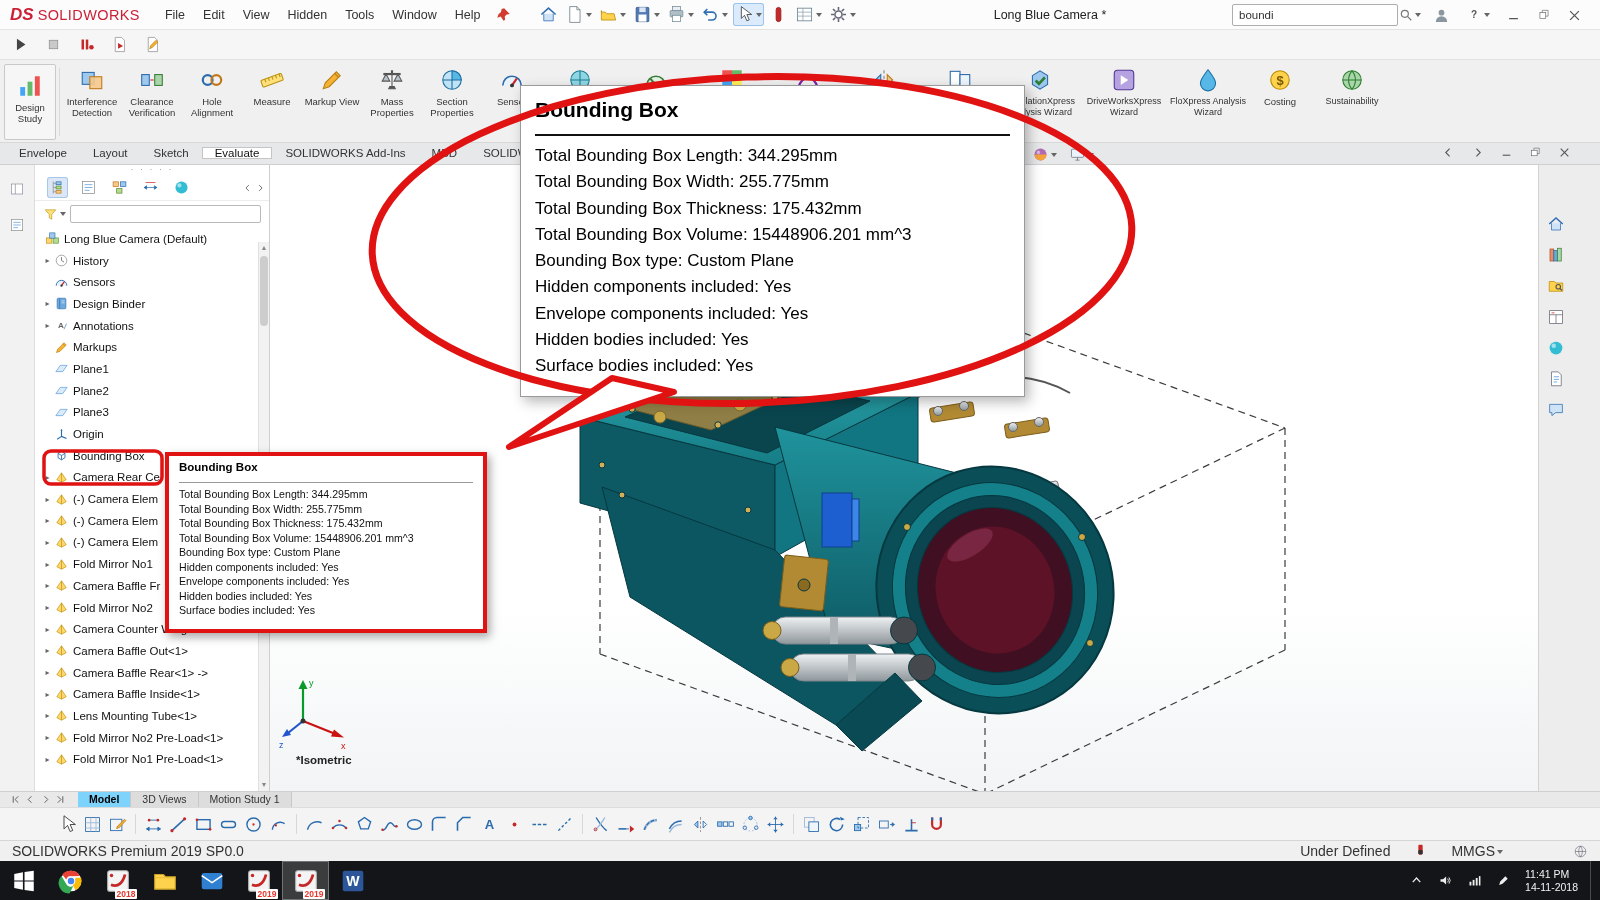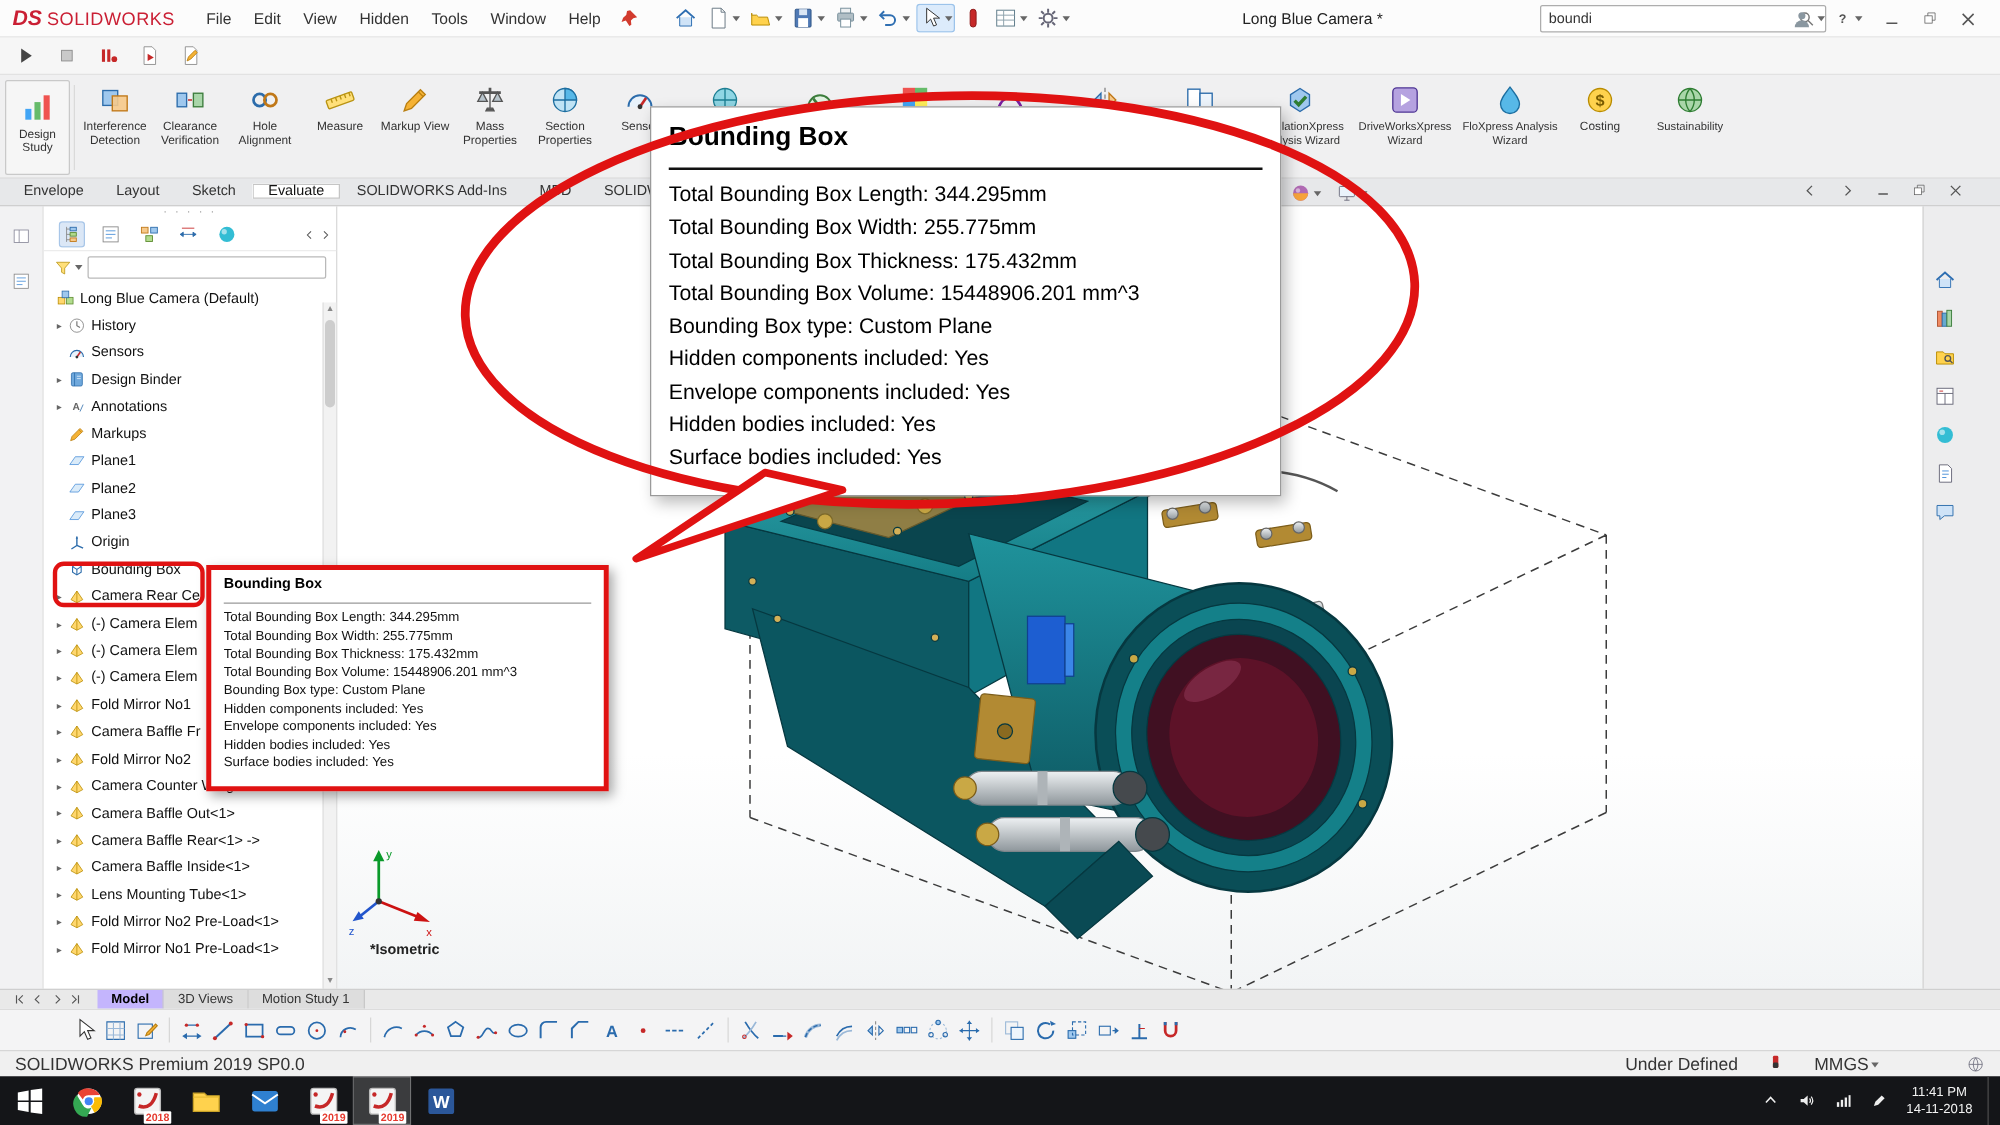--- a/index.html
+++ b/index.html
@@ -10,21 +10,21 @@
 #titlebar{position:absolute;left:0;top:0;width:1600px;height:30px;background:#fcfcfc;border-bottom:1px solid #e4e4e4;display:flex;align-items:center;z-index:30}
 #logo{display:flex;align-items:baseline;gap:4px;padding:0 16px 0 10px}
 #brand-short{color:#ca1f34;font-weight:bold;font-style:italic;font-size:17px}
 #brand{color:#ca1f34;font-weight:normal;font-size:14.5px;letter-spacing:.4px}
 #menus{display:flex;align-items:center}
 .menu-item{padding:0 9px;font-size:12.5px;color:#333}
 .menu-pin{margin-left:6px;display:inline-flex}
 #main-toolbar{display:flex;align-items:center;margin-left:26px;gap:3px}
 .tb-btn.pressed{background:#dcebfb;box-shadow:inset 0 0 0 1px #9cc3ea}
 #doc-title{position:absolute;left:950px;top:0;width:200px;height:30px;line-height:30px;text-align:center;font-size:12.5px;color:#222}
-#search-box{position:absolute;left:1232px;top:4px;width:229px;height:22px;background:#fff;border:1px solid #adadad;border-radius:2px;display:flex;align-items:center;padding-right:0}
+#search-box{position:absolute;left:1232px;top:4px;width:166px;height:22px;background:#fff;border:1px solid #adadad;border-radius:2px;display:flex;align-items:center;padding-right:0}
 #search-input{flex:1;border:none;outline:none;font-size:11.5px;padding:0 6px;color:#333;font-family:inherit;background:transparent}
 #search-glyph{display:inline-flex;align-items:center}
 #titlebar-right{position:absolute;right:16px;top:0;height:30px;display:flex;align-items:center;gap:12px}
 #quickbar{position:absolute;left:0;top:30px;width:1600px;height:30px;background:#f6f6f6;border-bottom:1px solid #e2e2e2;display:flex;align-items:center;padding-left:10px;gap:12px}
 #ribbon{position:absolute;left:0;top:60px;width:1600px;height:83px;background:#f0f0f1;border-bottom:1px solid #d8d8d8;display:flex;align-items:stretch;padding:2px 0 0 3px}
 .ribbon-item{width:60px;display:flex;flex-direction:column;align-items:center;padding-top:5px;gap:3px}
 .ribbon-item.boxed{width:52px;border:1px solid #c9c9c9;border-radius:2px;margin:2px 1px;background:#f6f6f6;padding-top:8px}
 .ribbon-item.filler{width:76px}
 .ribbon-item.wide{width:84px}
 .ribbon-sep{width:1px;background:#dadada;margin:6px 2px}
@@ -62,35 +62,35 @@
 .co-line{font-size:17px;line-height:26.3px;color:#000}
 #tooltip{position:absolute;left:165px;top:452px;width:322px;height:181px;background:#fff;border:4px solid #e01212;box-shadow:3px 4px 9px rgba(0,0,0,.35);z-index:45;padding:5px 10px 0}
 .tt-title{font-size:11.5px;font-weight:bold;color:#000}
 .tt-rule{border-top:1px solid #999;margin:9px 0 4px}
 .tt-line{font-size:10.6px;line-height:14.5px;color:#111}
 #annotations{position:absolute;left:0;top:0;z-index:60;pointer-events:none}
 #bottomtabs{position:absolute;left:0;top:791px;width:1600px;height:16px;background:#e9e9e9;border-top:1px solid #cfcfcf;display:flex;align-items:stretch;padding-left:8px}
 .bnav{display:inline-flex;align-items:center;padding:0 2px}
 #bottomtab-list{display:flex;margin-left:10px}
 .btab{padding:0 11px;font-size:10.5px;line-height:15px;color:#333;background:#ddd;border-right:1px solid #c8c8c8}
-.btab.active{background:#c4b5fd;font-weight:bold;color:#000}
+.btab.active{background:#7dd3fc;font-weight:bold;color:#000}
 #sketchbar{position:absolute;left:0;top:807px;width:1600px;height:33px;background:#f4f4f5;border-top:1px solid #dcdcdc;display:flex;align-items:center;padding-left:55px}
 .sk-btn{width:25px;height:26px;display:flex;align-items:center;justify-content:center;border-radius:3px}
 .sk-sep{width:1px;height:20px;background:#d7d7d7;margin:0 5px}
 #statusbar{position:absolute;left:0;top:840px;width:1600px;height:21px;background:#f0f0f0;border-top:1px solid #d6d6d6;display:flex;align-items:center;padding:0 12px;font-size:14px;color:#333}
 #sb-right{margin-left:auto;display:flex;align-items:center;gap:24px}
 #sb-globe{margin-left:46px;display:inline-flex}
 #taskbar{position:absolute;left:0;top:861px;width:1600px;height:39px;background:#141518;display:flex;align-items:center;z-index:20}
 #task-apps{display:flex;align-items:stretch;height:39px}
 .task-btn{width:47px;height:39px;display:flex;align-items:center;justify-content:center;position:relative}
 .task-btn.active{background:rgba(255,255,255,.17);box-shadow:inset 0 0 0 1px rgba(255,255,255,.28)}
 .badge{position:absolute;right:4px;bottom:1px;font-size:8.5px;font-weight:bold;color:#e6392e;background:#fff;padding:0 1.5px;border-radius:1px;line-height:10px}
 #tray{margin-left:auto;display:flex;align-items:center;gap:12px;padding-right:4px}
 #tray-icons{display:flex;align-items:center;gap:10px}
-#clock{text-align:center;color:#f2f2f2;font-size:10.5px;line-height:12.5px}
+#clock{text-align:left;color:#f2f2f2;font-size:10.5px;line-height:12.5px}
 #show-desktop{width:6px;height:39px;border-left:1px solid #4a4a4a}
 </style>
 </head>
 <body>
 
 <div id="titlebar">
   <div id="logo">
       <span id="brand-short">DS</span>
       <span id="brand">SOLIDWORKS</span>
     </div>

